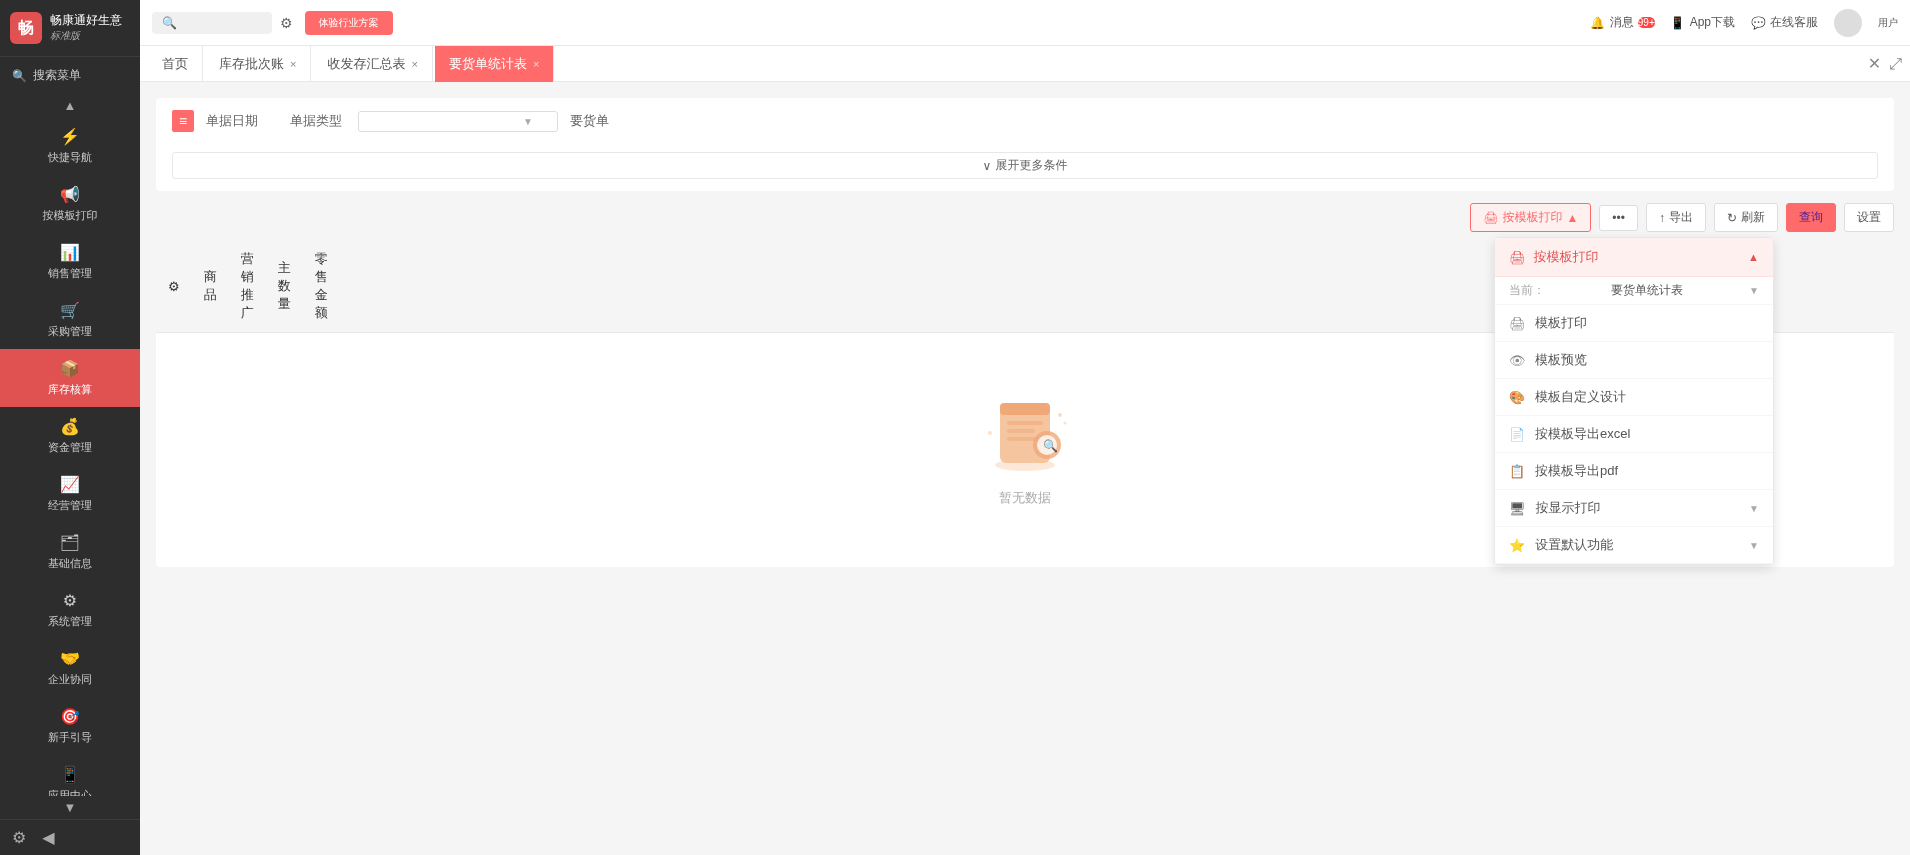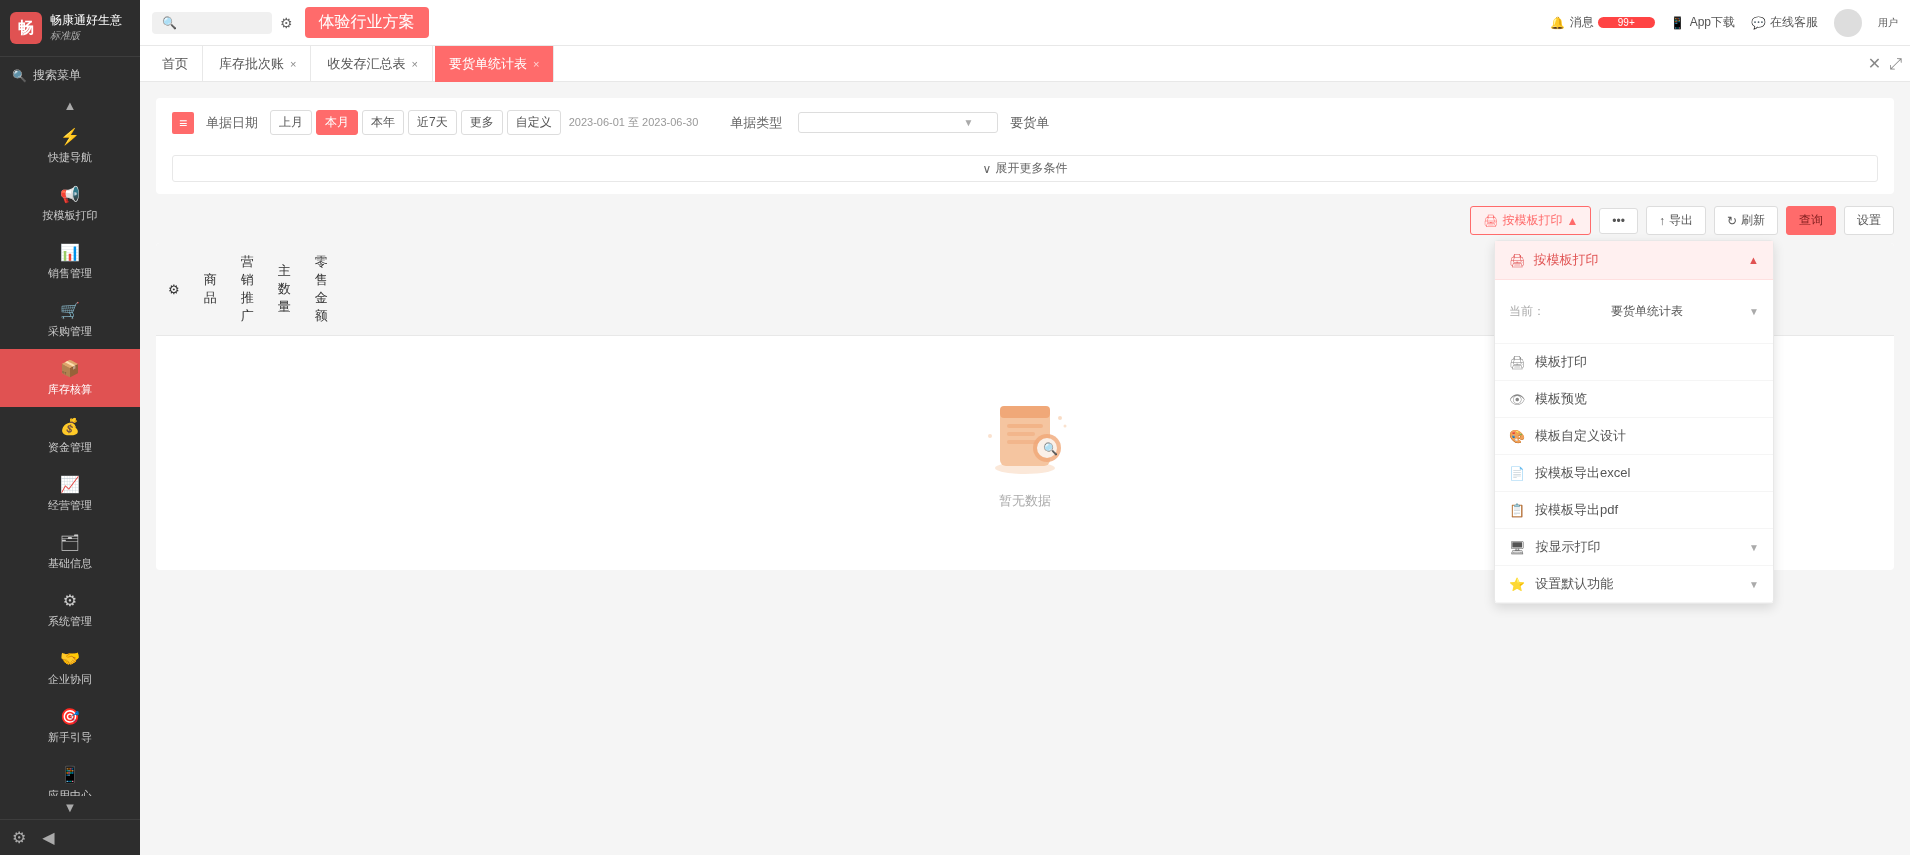--- a/index.html
+++ b/index.html
@@ -110,21 +110,21 @@
       align-items: center;
       gap: 4px;
       cursor: pointer;
     }
     .topbar-btn {
       background: #ff6b6b;
       color: white;
       border: none;
       border-radius: 4px;
       padding: 5px 14px;
-      font-size: 16px;
+      font-size: 10px;
       cursor: pointer;
       margin-left: 4px;
     }
     .topbar-right {
       margin-left: auto;
       display: flex;
       align-items: center;
       gap: 16px;
       font-size: 12px;
       color: #555;
@@ -133,21 +133,21 @@
       display: flex;
       align-items: center;
       gap: 4px;
       cursor: pointer;
     }
     .badge {
       background: #ff4444;
       color: white;
       border-radius: 8px;
       font-size: 10px;
-      padding: 0 20px;
+      padding: 0 0;
       min-width: 16px;
       text-align: left;
     }
     .avatar {
       width: 28px;
       height: 28px;
       background: #ddd;
       border-radius: 50%;
     }
     .gear-icon { cursor: pointer; color: #666; font-size: 14px; }
@@ -310,21 +310,21 @@
       padding: 5px 12px;
       border: 1px solid #ddd;
       border-radius: 3px;
       font-size: 12px;
       color: #555;
       background: white;
       cursor: pointer;
     }
     .action-btn.primary {
       background: #ff6b6b;
-      color: #7f1d1d;
+      color: #4c1d95;
       border-color: #ff6b6b;
     }
     .action-btn.print-active {
       background: #fff0f0;
       border-color: #ff6b6b;
       color: #ff6b6b;
     }
 
     
     .table-container {
@@ -416,21 +416,21 @@
       color: #555;
       cursor: pointer;
       border-bottom: 1px solid #f5f5f5;
     }
     .print-dropdown-sub-left {
       display: flex;
       align-items: center;
       gap: 10px;
     }
     .current-label {
-      padding: 23px 14px;
+      padding: 5px 14px;
       font-size: 12px;
       color: #aaa;
       border-bottom: 1px solid #f5f5f5;
       display: flex;
       align-items: center;
       justify-content: space-between;
     }
     .current-label-val { color: #555; }
 
     
@@ -567,29 +567,20 @@
     </div>
   </div>
 
   <div class="content">
 
 
     <div class="filter-bar">
       <button class="filter-toggle-btn">≡</button>
 
       <span class="filter-label">单据日期</span>
-      <div class="date-btns">
-        <button class="date-btn">上月</button>
-        <button class="date-btn active">本月</button>
-        <button class="date-btn">本年</button>
-        <button class="date-btn">近7天</button>
-        <button class="date-btn">更多</button>
-        <button class="date-btn">自定义</button>
-        <span class="date-range-text">2023-06-01 至 2023-06-30</span>
-      </div>
 
       <div class="filter-select">
         <span class="filter-label">单据类型</span>
         <div class="select-box">
           <span></span>
           <span class="select-box-arrow">▼</span>
         </div>
       </div>
 
       <span class="filter-label2">要货单</span>

